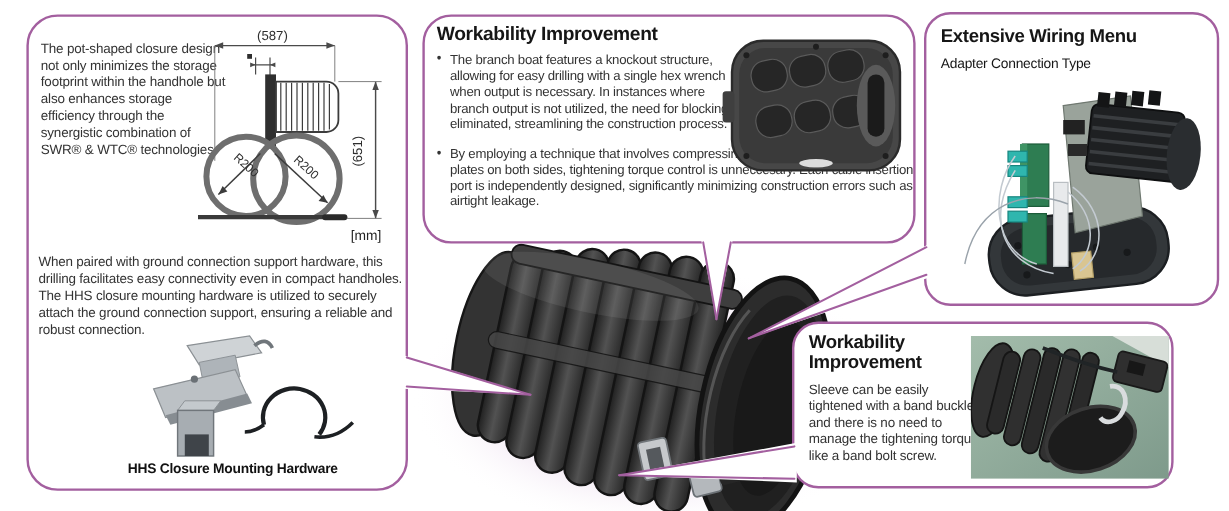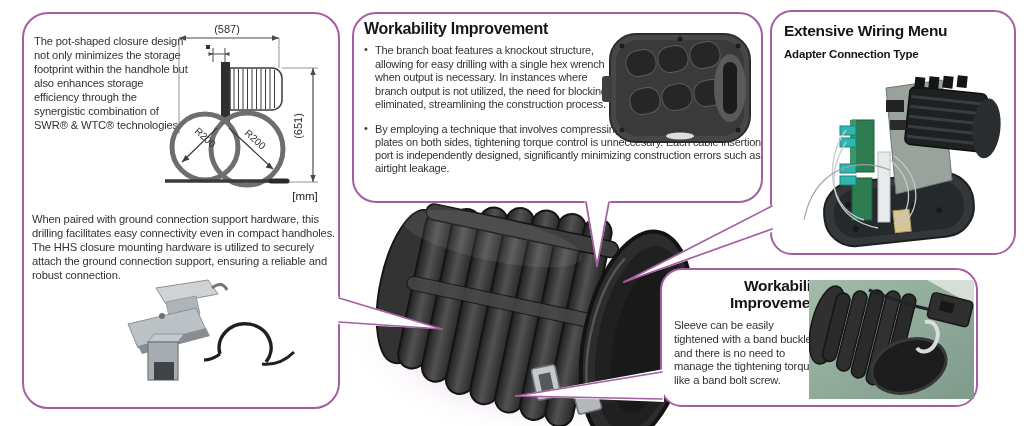--- a/index.html
+++ b/index.html
@@ -10,22 +10,22 @@
   .layer { position:absolute; left:0; top:0; pointer-events:none; }
 
   .panel { position:absolute; background:#fff; border:2px solid #a35f9f; }
   .left-box   { left:22px;  top:12px;  width:318px; height:397px; border-radius:26px; }
   .mid-box    { left:352px; top:12px;  width:411px; height:191px; border-radius:24px; }
   .wiring-box { left:770px; top:10px;  width:246px; height:245px; border-radius:22px; }
   .sleeve-box { left:660px; top:268px; width:318px; height:139px; border-radius:22px; }
 
   .abs { position:absolute; }
 
-  .box-title { font-size:16px; font-weight:700; color:#161616; letter-spacing:-0.3px; line-height:18px;text-align:right; }
-  .sub-title { font-size:11.5px; font-weight:700; color:#161616; letter-spacing:-0.2px; }
+  .box-title { font-size:16px; font-weight:700; color:#161616; letter-spacing:-0.3px; line-height:18px; }
+  .sub-title { font-size:11.5px; font-weight:400; color:#161616; letter-spacing:-0.2px; }
   .body-text { font-size:11.2px; line-height:14px; color:#333; letter-spacing:-0.15px; }
 
   
   .lb-p1 { left:10px; top:20px; width:154px; }
   .lb-p2 { left:8px;  top:198px; width:304px; }
   .lb-diagram { left:141px; top:2px; }
   .lb-hw { left:68px; top:262px; }
   .lb-caption { left:55px; top:371px; width:230px; text-align:center; font-size:11.5px; font-weight:700; color:#111; letter-spacing:-0.2px; }
 
   
@@ -167,20 +167,21 @@
       <polygon points="46,70 114,52 118,60 50,78" fill="#878d92"></polygon>
       <circle cx="70" cy="40" r="3" fill="#6a7075"></circle>
       <polygon points="56,66 86,66 92,58 62,58" fill="#c4c9cd" stroke="#8b9094" stroke-width="0.8"></polygon>
       <rect x="56" y="66" width="30" height="38" fill="#a7adb2" stroke="#70767b" stroke-width="1.2"></rect>
       <rect x="62" y="86" width="20" height="18" fill="#3f4449"></rect>
       <path d="M128,78 a26,24 0 1 1 46,8" fill="none" stroke="#1d2023" stroke-width="3.5"></path>
       <path d="M170,88 q18,2 32,-12" fill="none" stroke="#1d2023" stroke-width="3"></path>
       <path d="M128,78 q-8,6 -16,6" fill="none" stroke="#1d2023" stroke-width="3"></path>
     </svg>
 
+    <div class="abs lb-caption">HHS Closure Mounting Hardware</div>
   </div>
 
   <div class="panel mid-box">
     <h2 class="abs box-title mb-title">Workability Improvement</h2>
     <ul class="abs mb-bullets">
       <li>The branch boat features a knockout structure, allowing for easy drilling with a single hex wrench when output is necessary. In instances where branch output is not utilized, the need for blocking is eliminated, streamlining the construction process.</li>
       <li>By employing a technique that involves compressing the sheath using pressing plates on both sides, tightening torque control is unneccesary. Each cable insertion port is independently designed, significantly minimizing construction errors such as airtight leakage.</li>
     </ul>
     <svg class="abs mb-photo" width="156" height="124" viewBox="0 0 156 124">
       <rect x="8" y="8" width="140" height="108" rx="26" fill="#474747" stroke="#2b2b2b" stroke-width="2"></rect>

